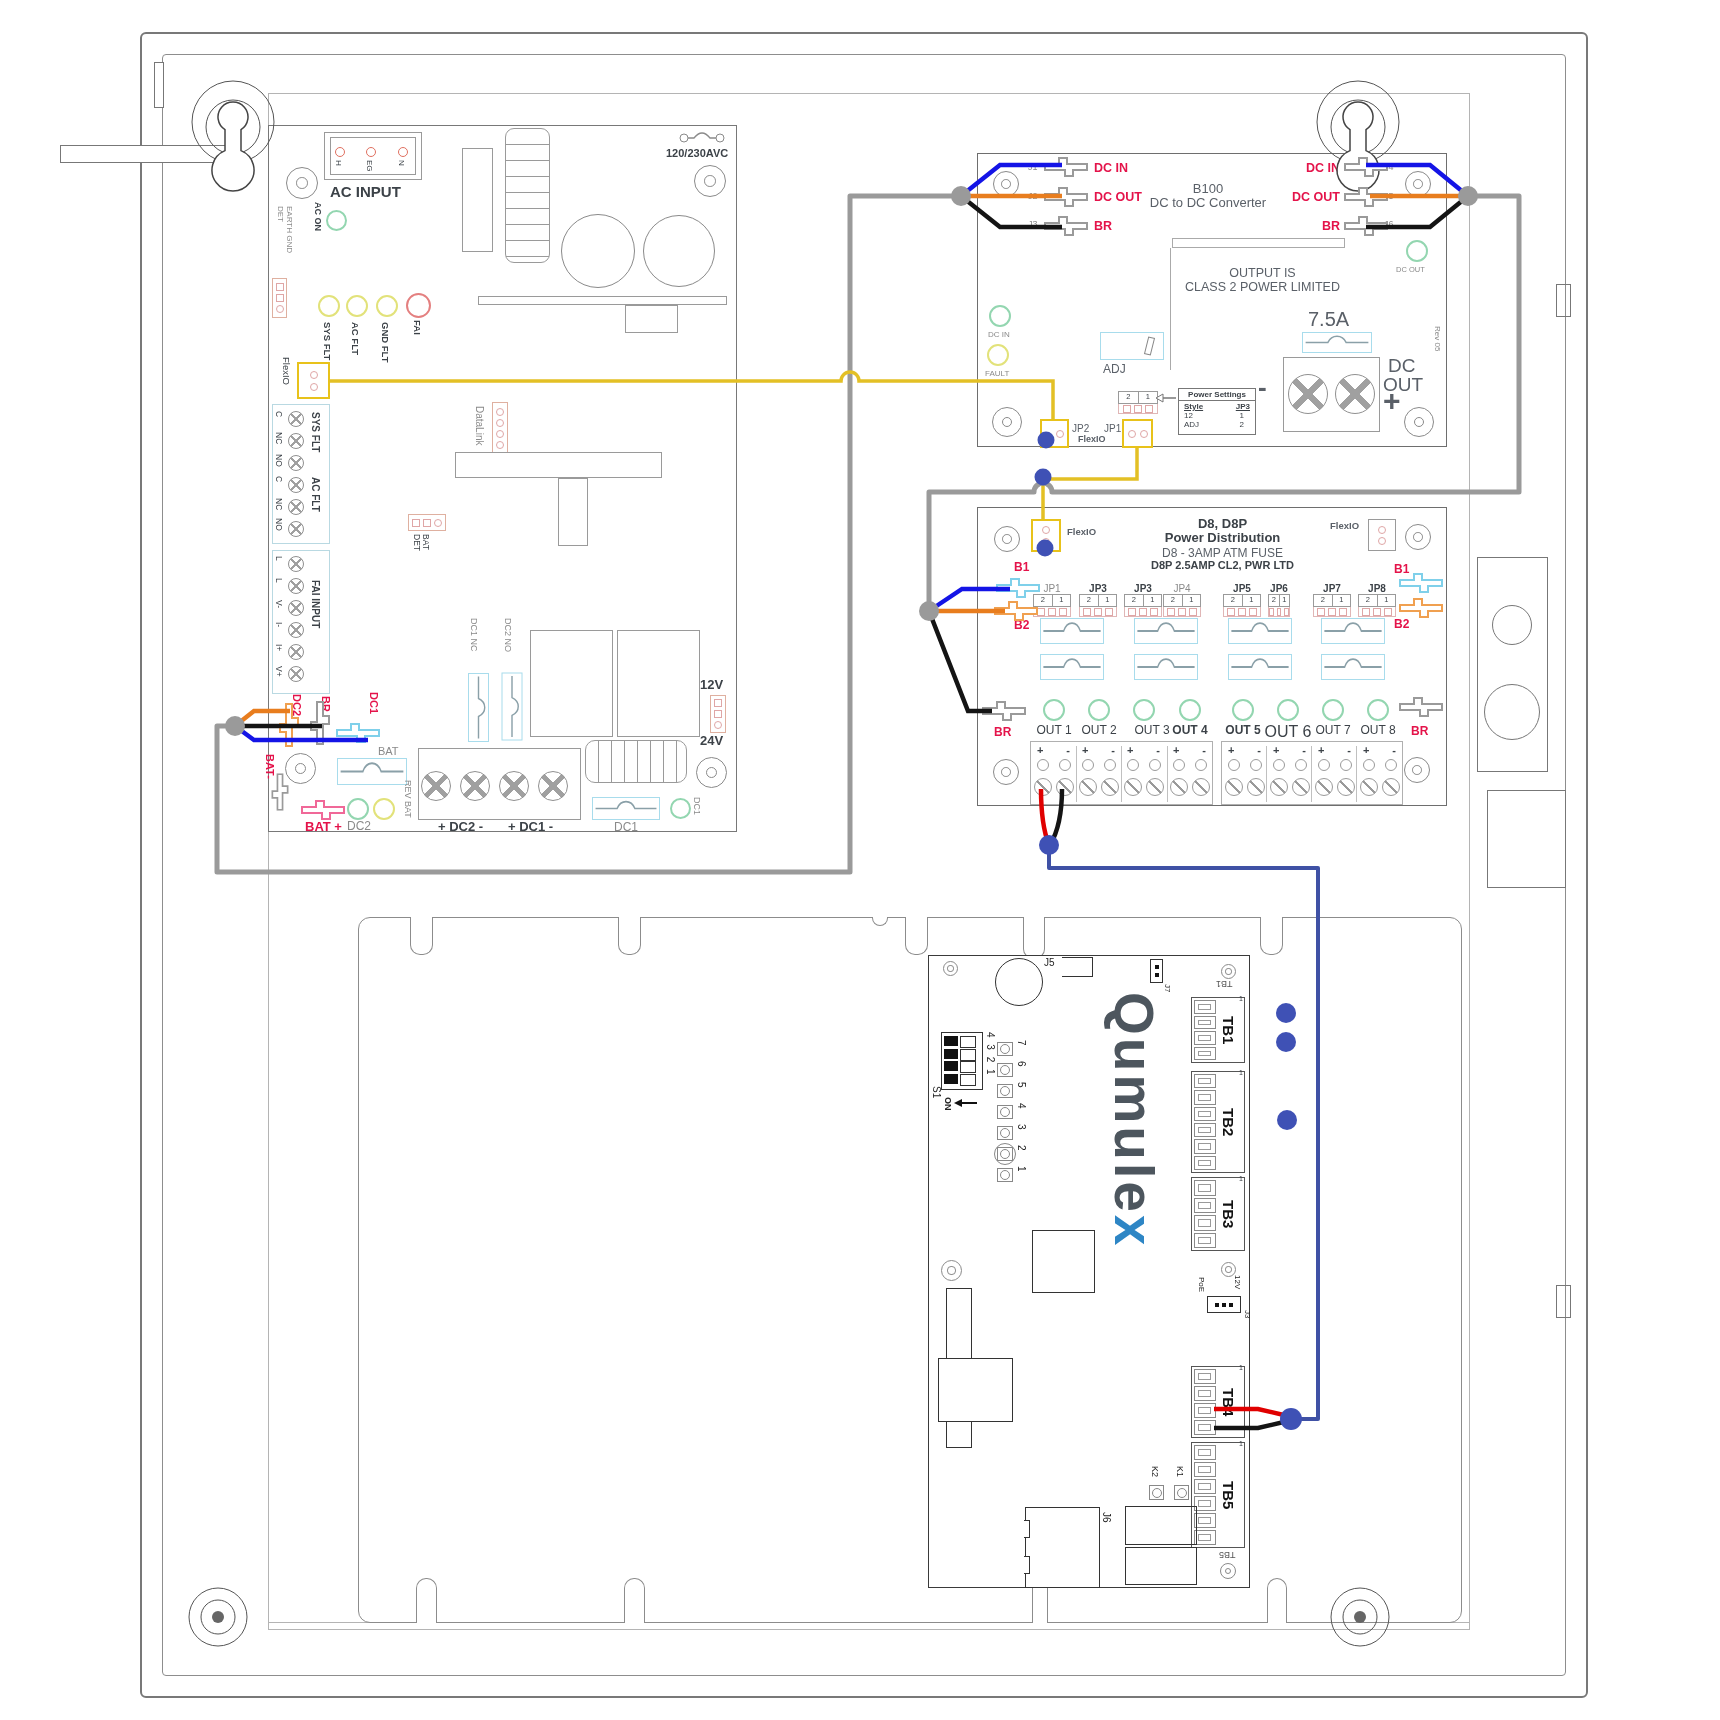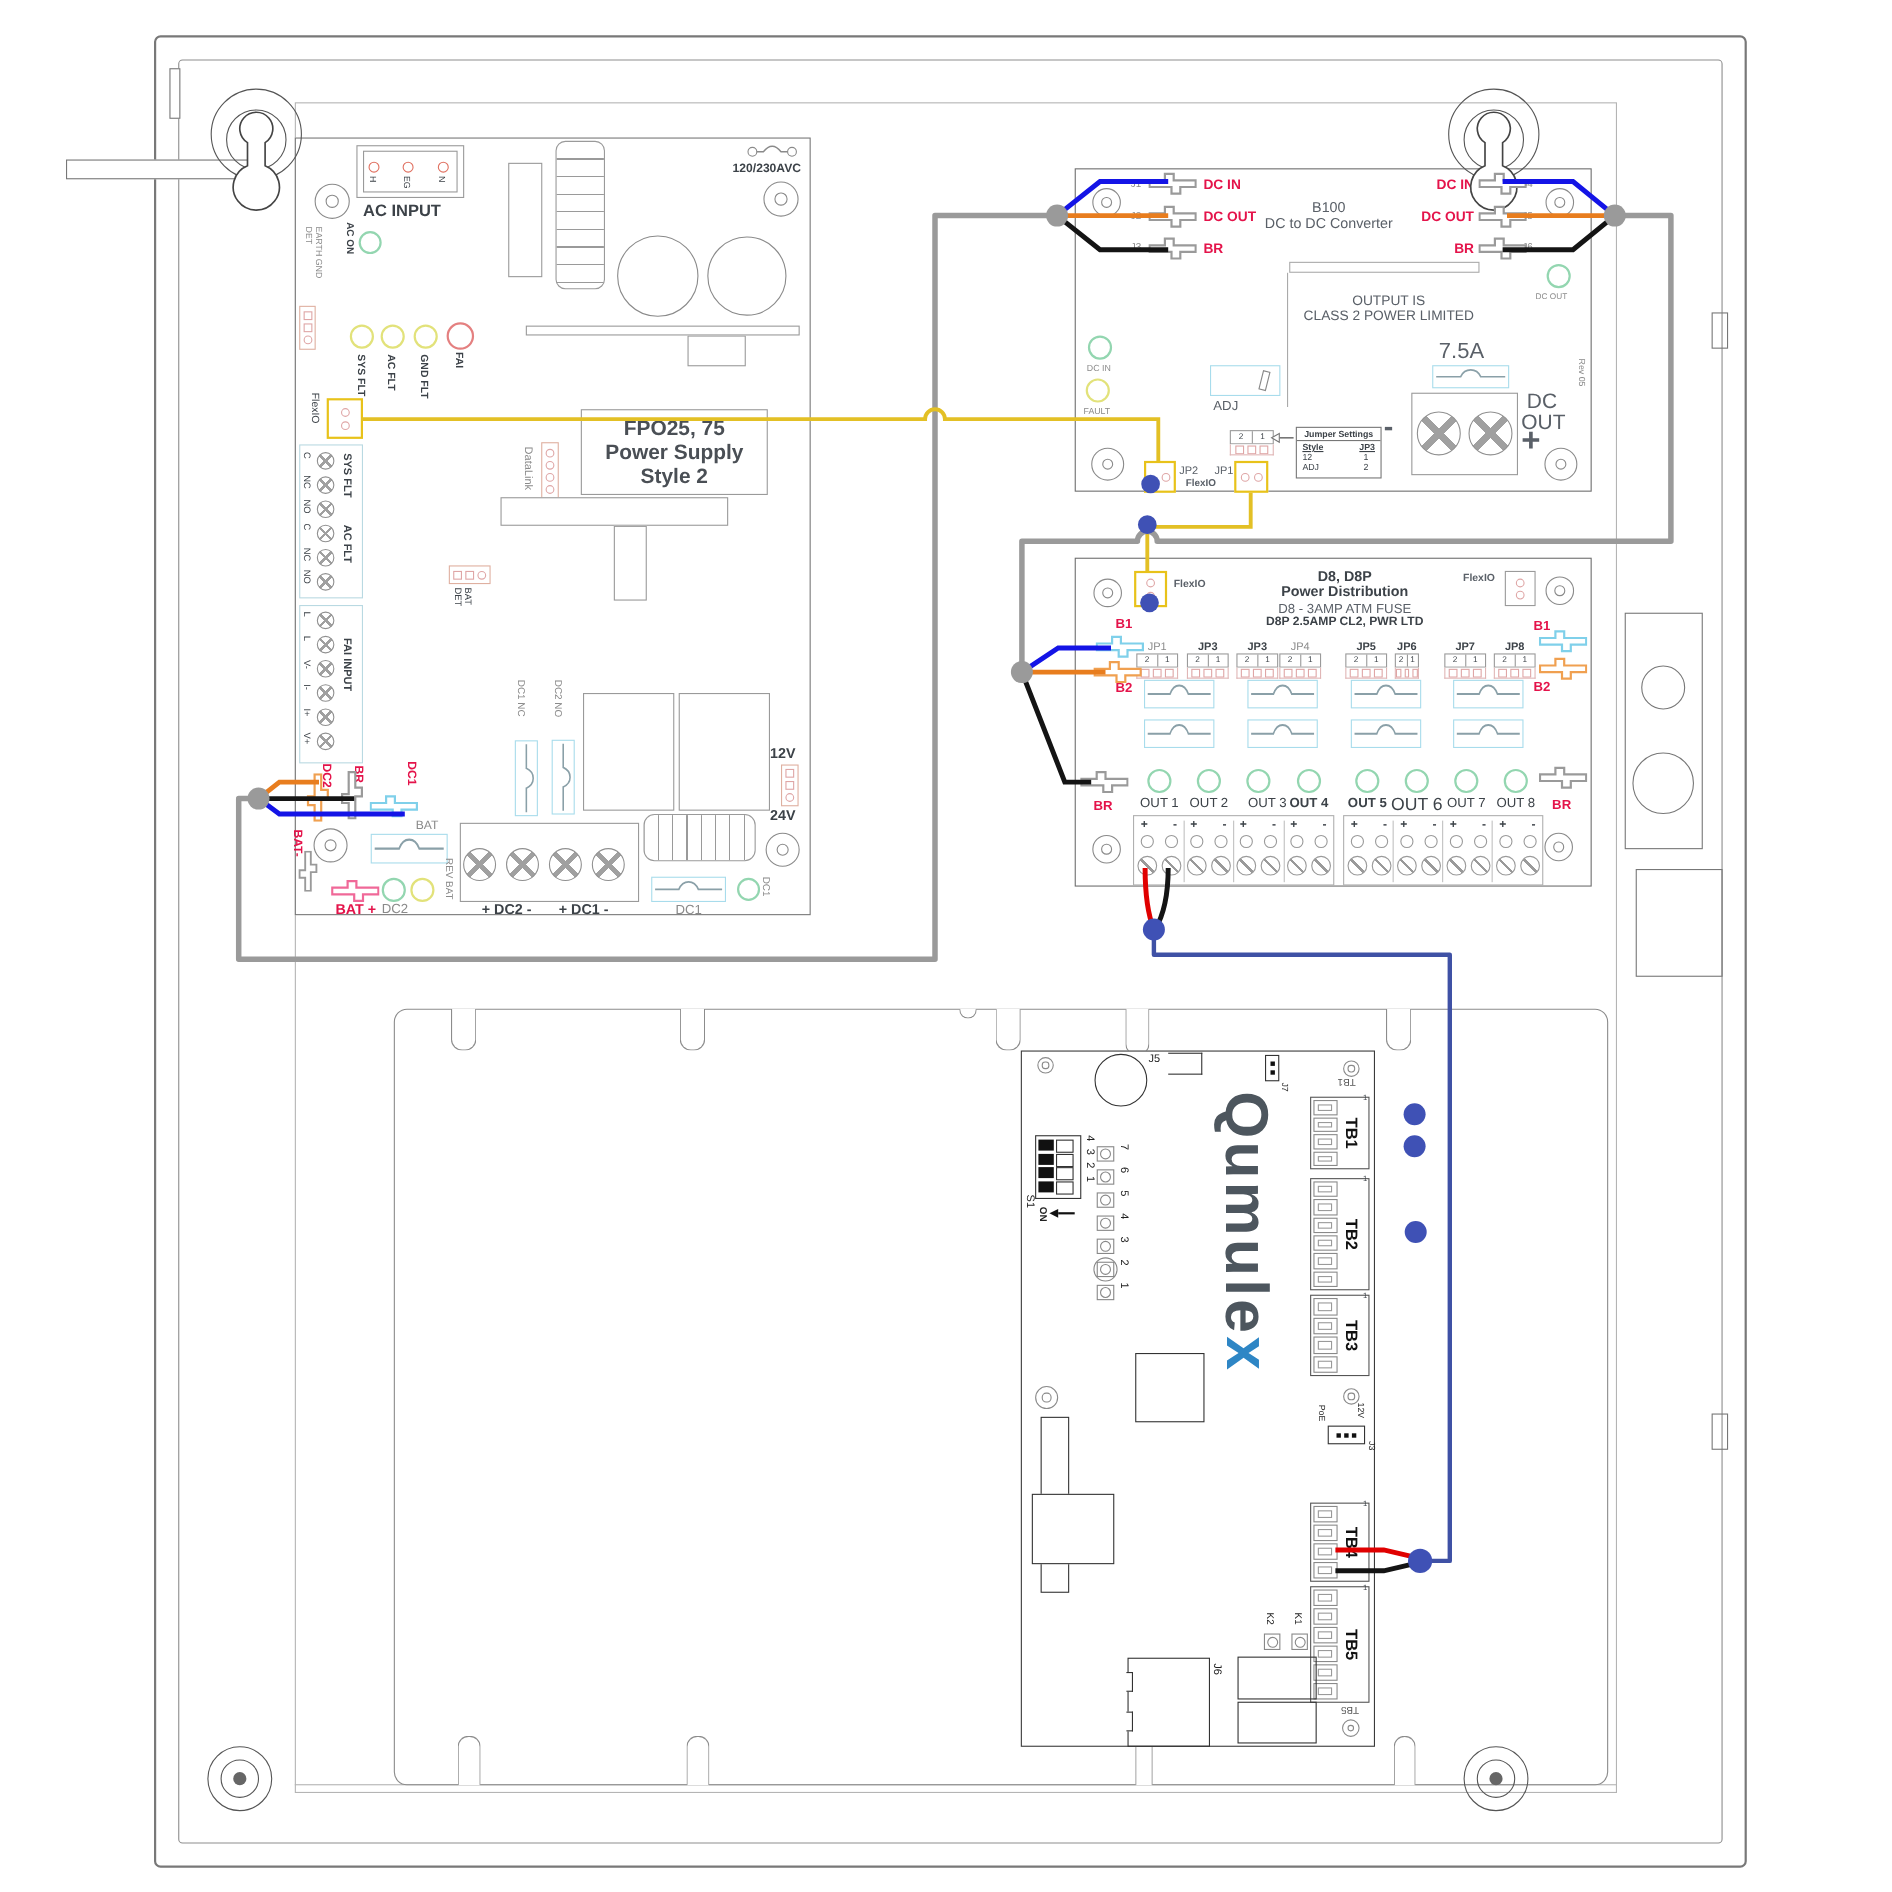--- a/index.html
+++ b/index.html
@@ -118,25 +118,20 @@
   <div class="a v b" style="left:350px;top:322px;font-size:9.5px">AC FLT</div>
   <div class="a v b" style="left:380px;top:322px;font-size:9.5px">GND FLT</div>
   <div class="a v b" style="left:412px;top:320px;font-size:9.5px">FAI</div>
 
   <div class="a v" style="left:281px;top:357px;font-size:9.5px">FlexIO</div>
   <div class="a ybox" style="left:297px;top:362px;width:33px;height:37px">
       <i class="padr"></i>
       <i class="padr"></i>
     </div>
 
-  <div class="a thin c" style="left:528px;top:372px;width:170px;height:78px;padding-top:6px">
-    <div class="b" style="font-size:19px;color:#4a4f55">FPO25, 75</div>
-    <div class="b" style="font-size:19px;color:#4a4f55">Power Supply</div>
-    <div class="b" style="font-size:19px;color:#4a4f55">Style 2</div>
-  </div>
 
   <div class="a v gy" style="left:474px;top:406px;font-size:10px">DataLink</div>
   <div class="a pads" style="left:492px;top:402px;width:16px;height:52px;flex-direction:column;border:1px solid #dfb0a0">
       <i class="padr"></i>
       <i class="padr"></i>
       <i class="padr"></i>
       <i class="padr"></i>
     </div>
 
   <div class="a lite" style="left:272px;top:404px;width:58px;height:140px"></div>
@@ -290,21 +285,21 @@
         <span>2</span>
         <span>1</span>
       </div>
     <div class="jpp pads">
         <i class="pad"></i>
         <i class="pad"></i>
         <i class="pad"></i>
       </div>
   </div>
   <div class="a" style="left:1178px;top:388px;width:78px;height:47px;border:1.5px solid #777;background:#fff;font-size:8px">
-    <div class="b c" style="border-bottom:1px solid #777;line-height:11px">Jumper Settings</div>
+    <div class="b c" style="border-bottom:1px solid #777;line-height:11px">Power Settings</div>
     <div style="display:flex;padding:1px 5px 0">
         <span class="b" style="flex:1;text-decoration:underline">Style</span>
         <span class="b" style="text-decoration:underline">JP3</span>
       </div>
     <div style="display:flex;padding:0 5px">
         <span style="flex:1">12</span>
         <span style="margin-right:6px">1</span>
       </div>
     <div style="display:flex;padding:0 5px">
         <span style="flex:1">ADJ</span>

